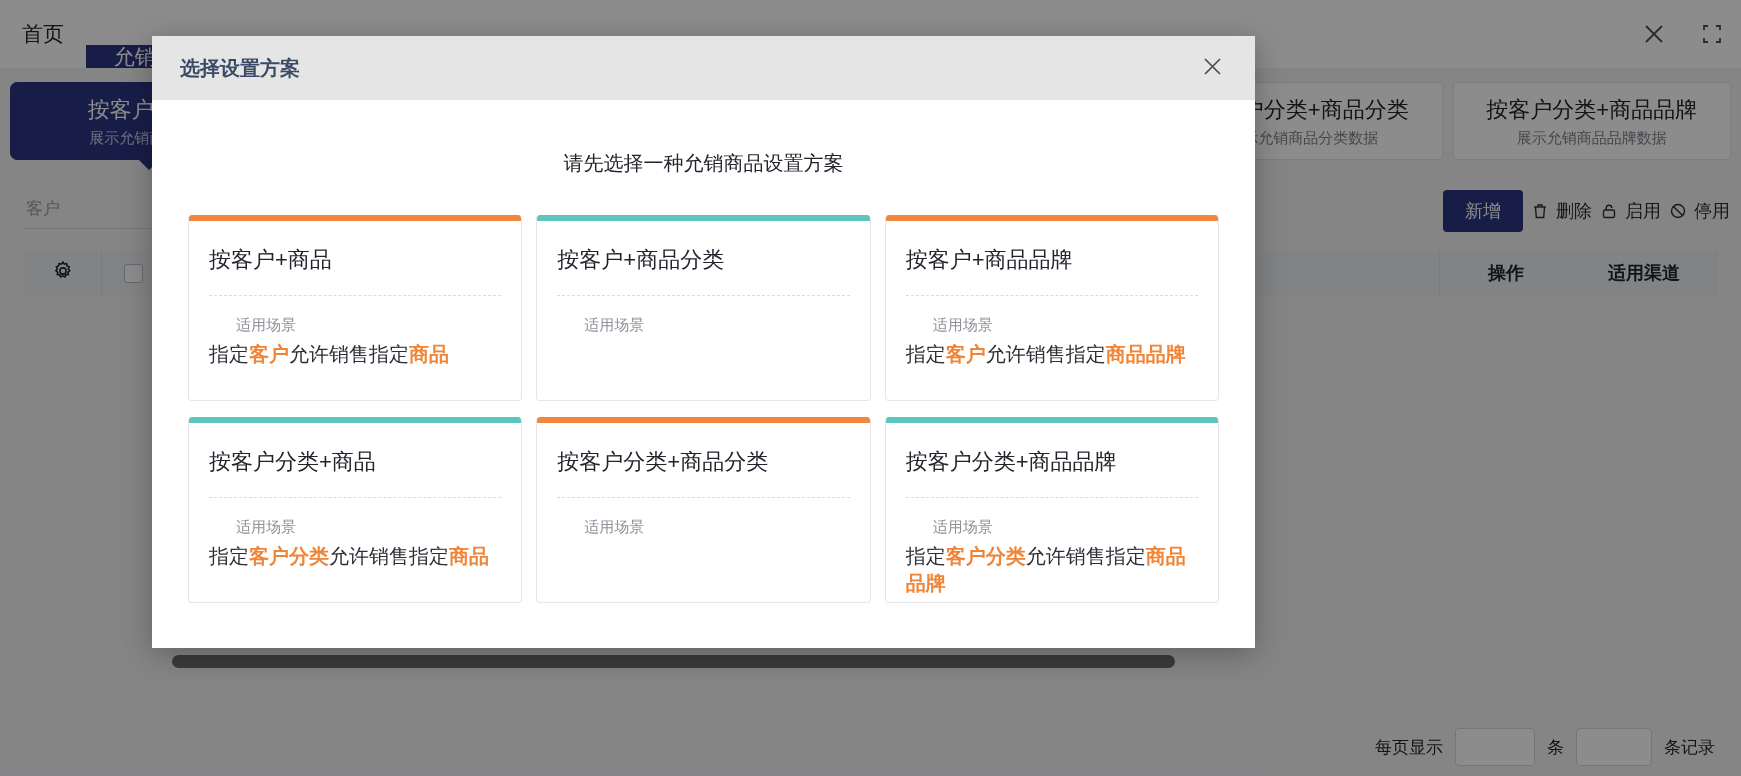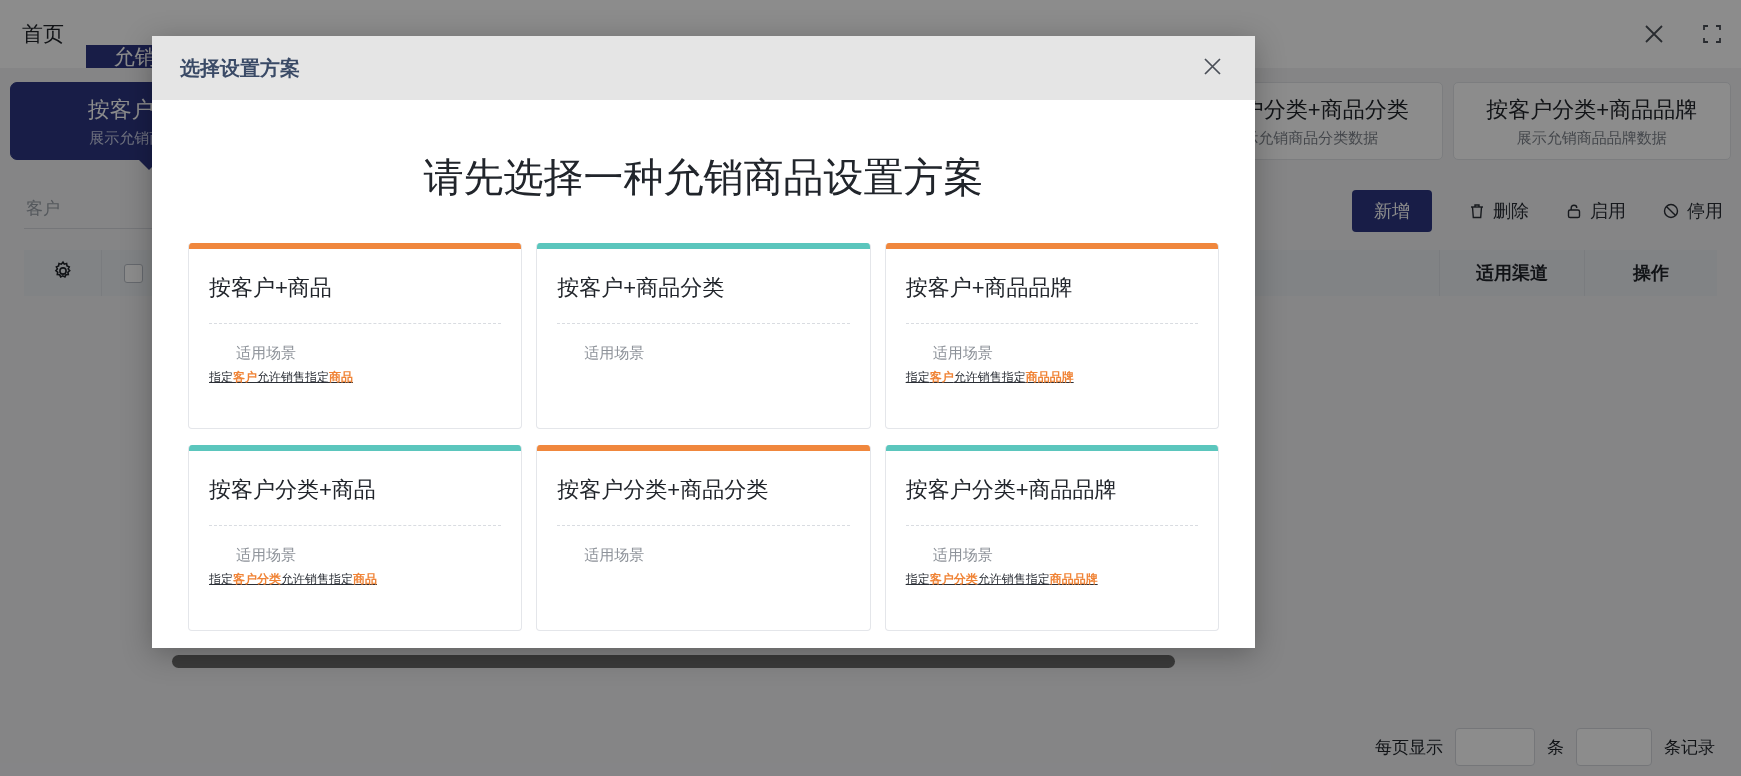--- a/index.html
+++ b/index.html
@@ -82,21 +82,21 @@
   .filterbar {
     position: absolute; top: 185px; left: 10px; right: 10px; height: 52px;
     display: flex; align-items: center; justify-content: space-between;
   }
   .search-field {
     width: 250px; margin-left: 14px;
     border-bottom: 1px solid #d5d8dd;
     padding: 4px 2px 8px 2px;
     font-size: 17px; color: #9aa0a8;
   }
-  .toolbar { display: flex; align-items: center; gap: 36px; margin-right: 8px; justify-content: flex-end; }
+  .toolbar { display: flex; align-items: center; gap: 8px; margin-right: 1px; justify-content: flex-end; }
   .tb-primary {
     background: #2c3681; color: #ffffff;
     font-size: 18px; padding: 9px 22px; border-radius: 4px;
   }
   .tb-item {
     display: flex; align-items: center; gap: 7px;
     font-size: 18px; color: #2b2f36;
   }
   .tb-item svg { display: block; }
 
@@ -151,21 +151,21 @@
     display: flex; align-items: center; justify-content: space-between;
     padding: 0 25px 0 28px;
   }
   .modal-title { font-size: 20px; font-weight: bold; color: #3a4a66; }
   .modal-close {
     font-size: 26px; color: #4a4f57; line-height: 1;
     padding: 2px 6px;
   }
   .modal-body { flex: 1; padding: 0 26px; }
   .modal-heading {
-    text-align: center; font-size: 40px; color: #21252b;
+    text-align: center; font-size: 20px; color: #21252b;
     padding: 50px 0 38px 0;
   }
   .card-grid {
     display: grid;
     grid-template-columns: repeat(3, 1fr);
     gap: 16px 14px;
     padding: 0 10px;
   }
   .opt-card {
     background: #ffffff;
@@ -187,23 +187,22 @@
   .opt-divider {
     margin-top: 20px;
     border-top: 1px dashed #d9dce1;
   }
   .opt-scene {
     font-size: 15px; color: #8d9299;
     padding-top: 20px;
     margin-left: 27px;
   }
   .opt-desc {
-    font-size: 12px; color: #2b2f36;
+    font-size: 20px; color: #2b2f36;
     padding-top: 6px;
-    text-decoration: underline;
   }
   .hl { color: #f08437; font-weight: bold; }
 </style>
 </head>
 <body>
 
 <div id="app">
 
   <div id="bg">
 
@@ -309,25 +308,25 @@
           </svg>
         </span>
       </div>
       <div class="th th-check">
         <span class="chk"></span>
       </div>
       <div class="th th-flex"></div>
       <div class="th th-flex"></div>
       <div class="th th-flex"></div>
       <div class="th th-flex"></div>
+      <div class="th th-last" style="width:132px">
+        <span>操作</span>
+      </div>
       <div class="th" style="width:145px">
         <span>适用渠道</span>
-      </div>
-      <div class="th th-last" style="width:132px">
-        <span>操作</span>
       </div>
     </div>
 
     <div class="pagerbar">
       <span>每页显示</span>
       <span class="pg-box"></span>
       <span>条</span>
       <span class="pg-box small"></span>
       <span>条记录</span>
     </div>

